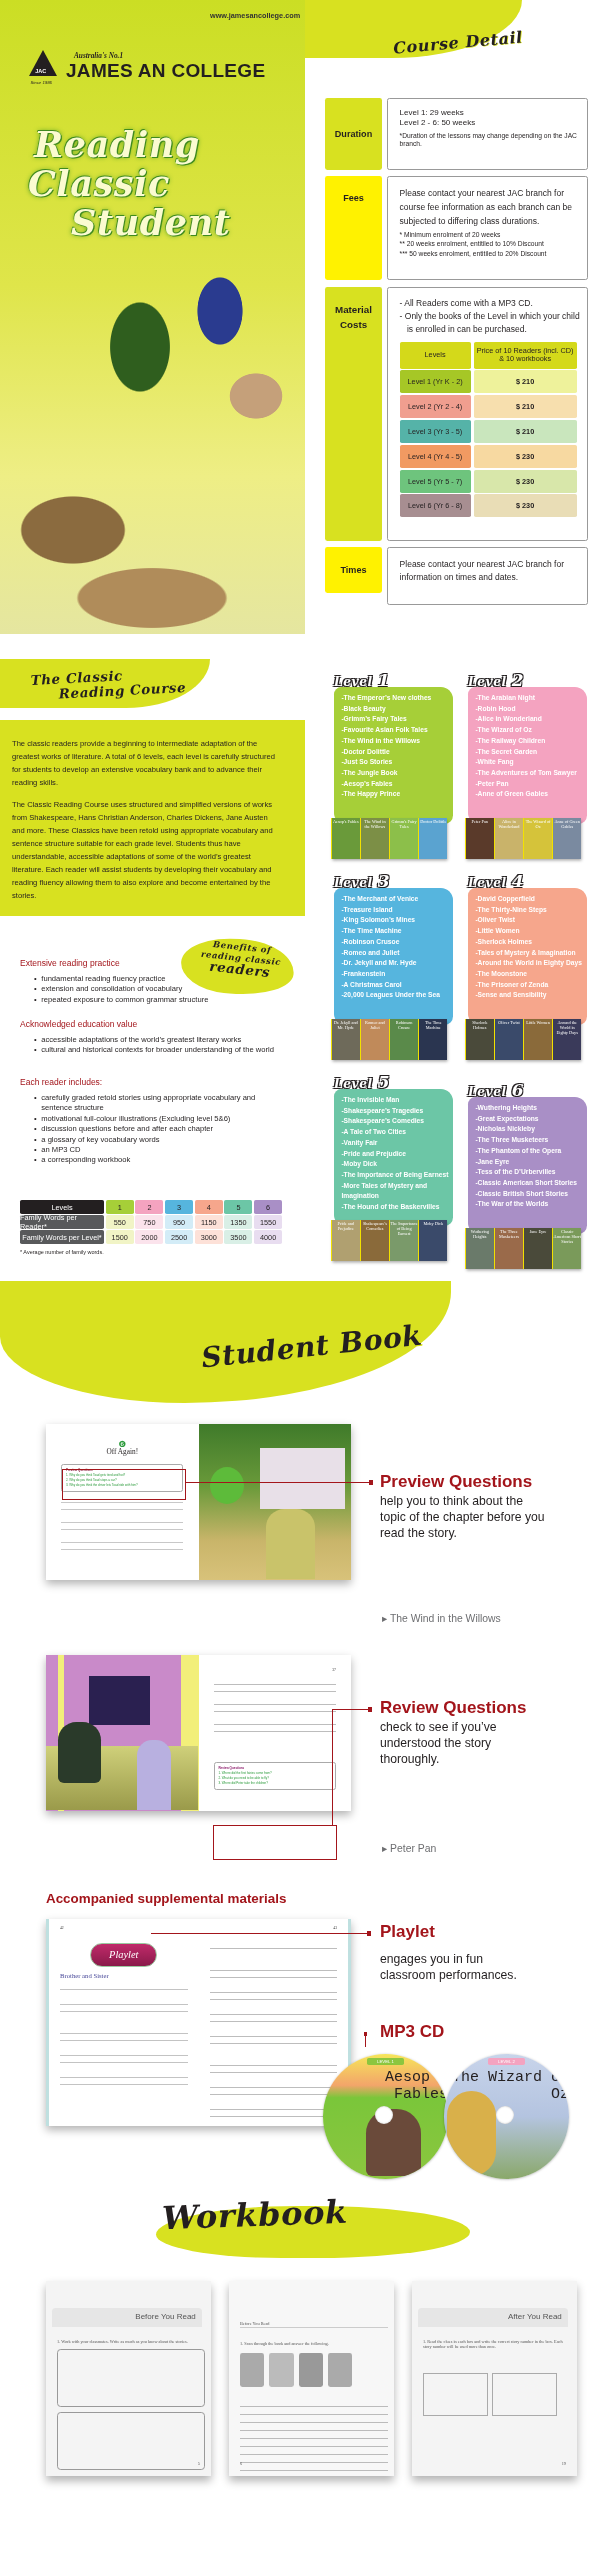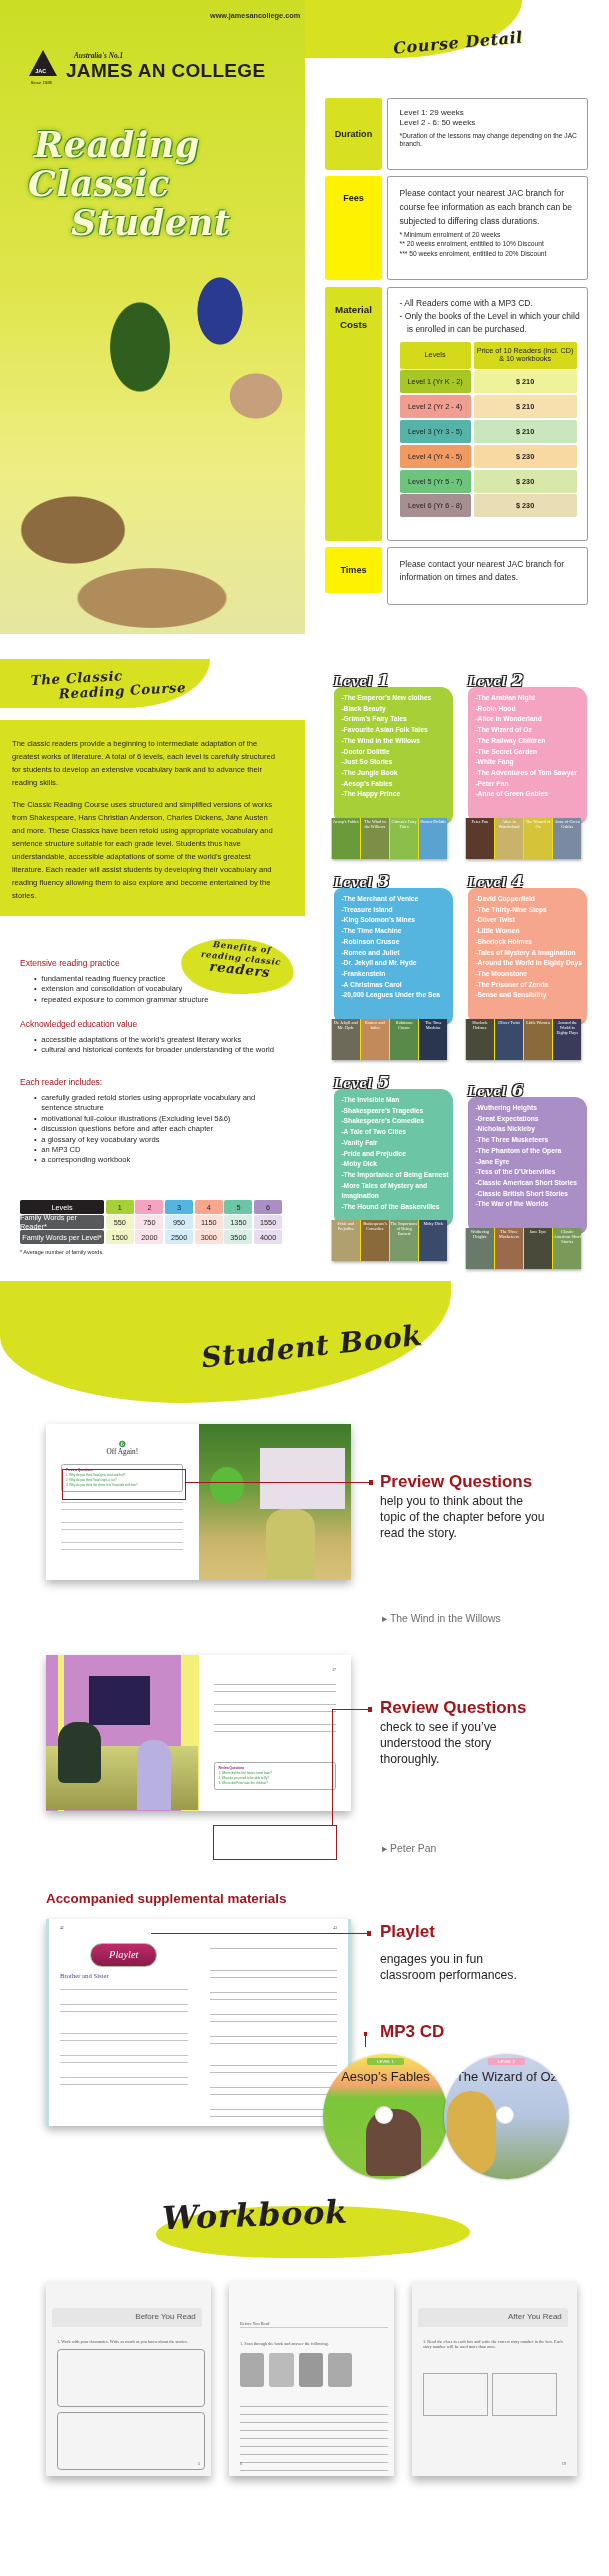--- a/index.html
+++ b/index.html
@@ -79,21 +79,21 @@
 .sb-head{left:380px;font-size:17px;color:#a3151b;font-weight:bold}
 .sb-body{left:380px;font-size:12.2px;line-height:16px;width:201px}
 .sb-ref{left:382px;font-size:10.4px;color:#6d6e71}
 .sb-ref:before{content:"▸ ";color:#6d6e71}
 #supp-title{left:46px;top:1891px;font-size:13.4px;color:#a3151b;font-weight:bold}
 
 
 .cd{width:125px;height:125px;border-radius:50%;overflow:hidden;box-shadow:0 0.6px 2.4px rgba(0,0,0,.3)}
 .cd .hole{position:absolute;left:52px;top:52px;width:18.3px;height:18.3px;border-radius:50%;background:#fff;box-shadow:inset 0 0 1.8px rgba(0,0,0,.3)}
 .cd .lbl{position:absolute;left:44px;top:3.7px;width:37px;height:7.3px;border-radius:1.8px;color:#fff;font-size:4.3px;display:flex;align-items:center;justify-content:center}
-.cd .t{position:absolute;left:0;width:100%;top:15.2px;text-align:center;font-family:Liberation Sans, sans-serif;font-size:13px;color:#231f20}
+.cd .t{position:absolute;left:0;width:100%;top:15.2px;text-align:right;font-family:Liberation Mono, monospace;font-size:15px;color:#231f20}
 
 
 #wb-blob{left:156px;top:2206px;width:314px;height:52px;background:#d8e120;border-radius:45% 50% 48% 40%/55% 50% 50% 45%}
 #wb-title{left:162px;top:2196px;font-size:32px;transform:rotate(-2deg)}
 .wb-page{top:2281px;width:165px;height:195px;background:#f4f4f4;box-shadow:0 4.9px 8.5px rgba(0,0,0,.3);font-family:"Liberation Serif",serif;font-size:4.3px;color:#555;padding:27.4px 6.1px 6.1px 11px}
 .wb-page .hdr{position:absolute;top:27.4px;right:9.1px;left:6.1px;height:18.3px;background:#e6e6e6;border-radius:3.7px 3.7px 0 0;font-family:"Liberation Sans",sans-serif;font-size:8px;color:#555;text-align:right;padding:3.7px 6.1px}
 .wb-box{border:0.6px solid #999;border-radius:3.7px;height:58px;margin-top:4.9px}
 </style>
 </head>
 <body>

